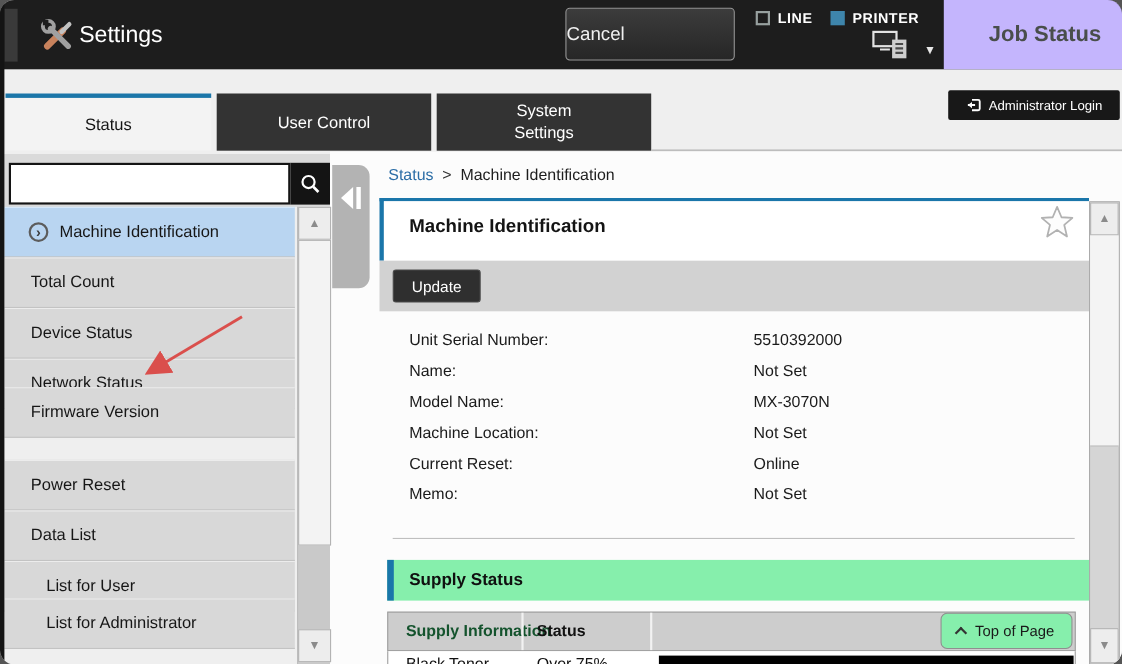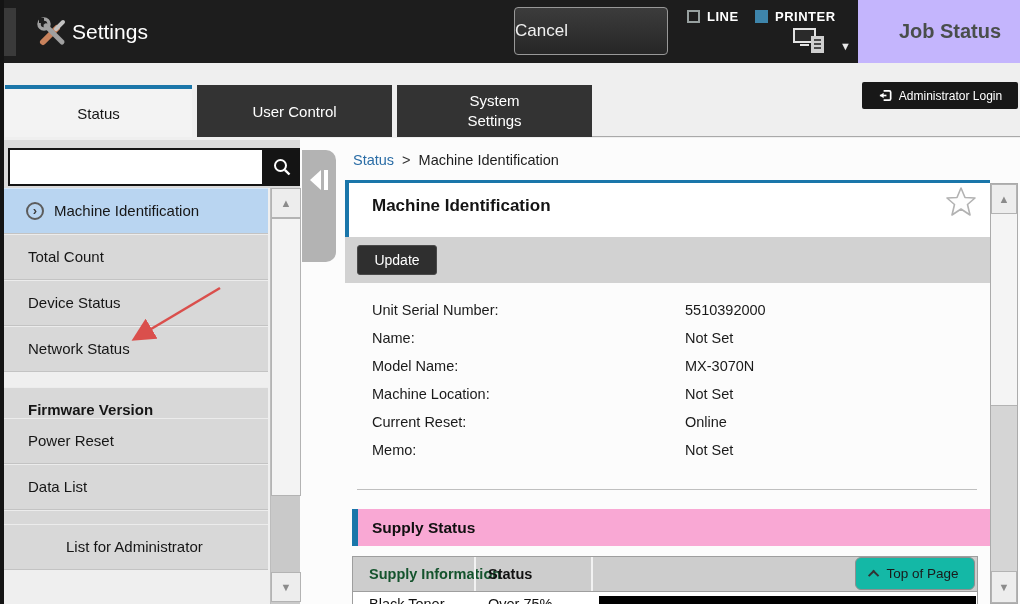--- a/index.html
+++ b/index.html
@@ -1,18 +1,18 @@
 <!DOCTYPE html>
 <html><head>
 <meta charset="utf-8">
 <style>
   * { margin:0; padding:0; box-sizing:border-box; }
   body { background:#555; font-family:"Liberation Sans", sans-serif; }
   .screen{ position:relative; width:1020px; height:604px; background:#efefef; overflow:hidden;
-           font-family:"Liberation Sans", sans-serif; }
+           font-family:"Liberation Sans", sans-serif;border-radius:13px; }
   .abs{ position:absolute; }
 
   
   .topbar{ left:0; top:0; width:1020px; height:63px; background:#1d1d1d; }
   .left-strip{ left:0; top:0; width:4px; height:604px; background:#141414; z-index:6; }
   .tb-accent{ left:4px; top:8px; width:12px; height:48px; background:#3a3a3a; }
   .app-title{ left:72px; top:0; height:63px; line-height:63px; color:#ffffff; font-size:21px; }
   .settings-icon{ left:36px; top:16px; }
   .cancel-btn{ left:514px; top:7px; width:154px; height:48px; background:linear-gradient(#3c3c3c,#262626);
       border:1px solid #989898; border-radius:4px; color:#f0f0f0; font-size:17px; text-align:left; line-height:46px; cursor:pointer; }
@@ -74,28 +74,28 @@
   .panel-header{ left:349px; top:183px; width:641px; height:54px; background:#ffffff; }
   .panel-title{ left:372px; top:196px; font-size:17px; font-weight:bold; color:#141414; }
   .star{ left:946px; top:186px; cursor:pointer; }
   .update-bar{ left:345px; top:237px; width:645px; height:46px; background:#d2d2d2; }
   .update-btn{ left:357px; top:245px; width:80px; height:30px; background:#2f2f2f; border:1px solid #4a4a4a;
       border-radius:3px; color:#fff; font-size:14px; text-align:center; line-height:28px; cursor:pointer; }
   .fields{ left:372px; top:296px; width:600px; }
   .frow{ display:flex; height:28px; align-items:center; font-size:14.5px; color:#1a1a1a; }
   .frow .fl{ width:313px; }
   .divider{ left:357px; top:489px; width:620px; height:1px; background:#bfbfbf; }
-  .supply-header{ left:352px; top:509px; width:638px; height:37px; background:#f9a8d4; }
+  .supply-header{ left:352px; top:509px; width:638px; height:37px; background:#86efac; }
   .supply-bar{ position:absolute; left:0; top:0; width:6px; height:37px; background:#1a76aa; }
   .supply-title{ position:absolute; left:20px; top:0; line-height:37px; font-size:15.5px; font-weight:bold; color:#101010; }
   .tbl-head{ left:352px; top:556px; width:626px; height:36px; background:#cdcdcd; border:1px solid #9e9e9e; }
   .tbl-head .c1{ position:absolute; left:16px; line-height:34px; font-size:14.5px; font-weight:bold; color:#14532d; }
   .tbl-head .c2{ position:absolute; left:135px; line-height:34px; font-size:14.5px; font-weight:bold; color:#111; }
   .col-div{ position:absolute; top:0; width:2px; height:34px; background:#f2f2f2; }
-  .top-page-btn{ left:855px; top:557px; width:120px; height:33px; background:#14b8a6; border:1px solid #8f8f8f;
+  .top-page-btn{ left:855px; top:557px; width:120px; height:33px; background:#86efac; border:1px solid #8f8f8f;
       border-radius:6px; display:flex; align-items:center; justify-content:center; gap:7px; font-size:13.5px; color:#1a1a1a; cursor:pointer; }
   .chev-up{ width:8px; height:8px; border-left:2px solid #333; border-top:2px solid #333; transform:rotate(45deg) translateY(2px); }
   .tbl-row{ left:352px; top:592px; width:626px; height:34px; background:#ffffff; border-left:1px solid #9e9e9e; border-right:1px solid #9e9e9e; }
   .tbl-row .r1{ position:absolute; left:16px; top:4px; font-size:14.5px; color:#111; }
   .tbl-row .r2{ position:absolute; left:135px; top:4px; font-size:14.5px; color:#111; }
   .toner-bar{ position:absolute; left:246px; top:4px; width:377px; height:26px; background:#000000; }
   .main-scroll{ left:990px; top:183px; width:28px; height:421px; background:#d5d5d5; border:1px solid #ababab; }
   .ms-thumb{ position:absolute; left:0; top:30px; width:26px; height:192px; background:#f4f4f4; border-bottom:1px solid #b3b3b3; cursor:grab; }
 
   .annotation-arrow{ left:122px; top:280px; }
@@ -179,33 +179,33 @@
   </div>
   <div class="abs menu-item" style="top:234px;">
     <span class="lbl">Total Count</span>
   </div>
   <div class="abs menu-item" style="top:280px;align-items:center;">
     <span class="lbl">Device Status</span>
   </div>
   <div class="abs menu-item" style="top:326px;">
     <span class="lbl">Network Status</span>
   </div>
-  <div class="abs menu-item" style="top:387px;font-weight:bold;">
+  <div class="abs menu-item" style="top:352px;">
     <span class="lbl">Firmware Version</span>
   </div>
   <div class="abs menu-item" style="top:418px;">
     <span class="lbl">Power Reset</span>
   </div>
   <div class="abs menu-item" style="top:464px;">
     <span class="lbl">Data List</span>
   </div>
   <div class="abs menu-item indent" style="top:510px;">
     <span class="lbl">List for User</span>
   </div>
-  <div class="abs menu-item indent" style="top:524px;padding-left:24px;">
+  <div class="abs menu-item indent" style="top:544px;">
     <span class="lbl">List for Administrator</span>
   </div>
 
   <div class="abs sb-scroll">
     <div class="scroll-btn" style="top:0;">
       <span>▲</span>
     </div>
     <div class="sb-thumb"></div>
     <div class="scroll-btn" style="top:384px;">
       <span>▼</span>

